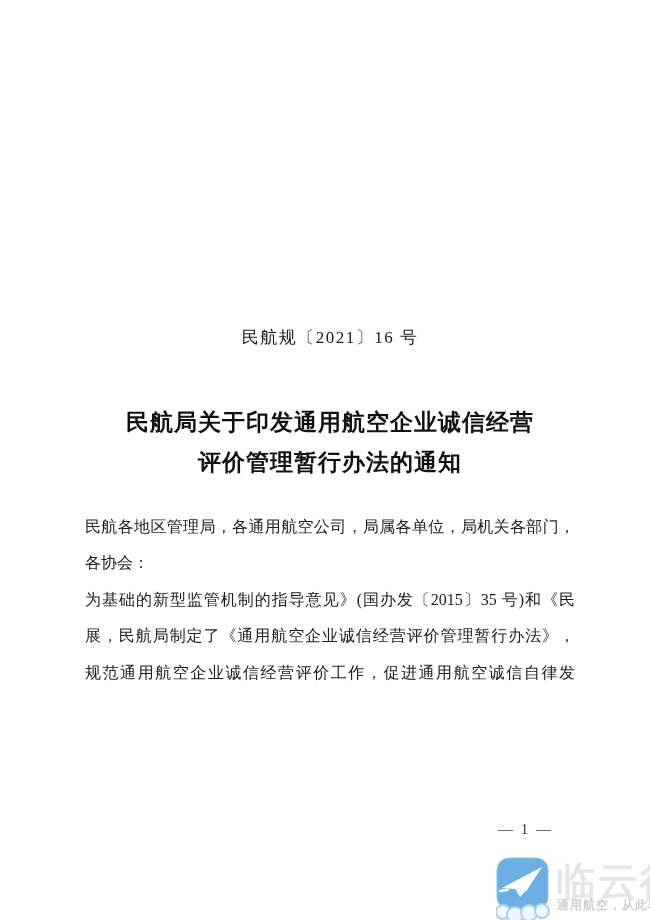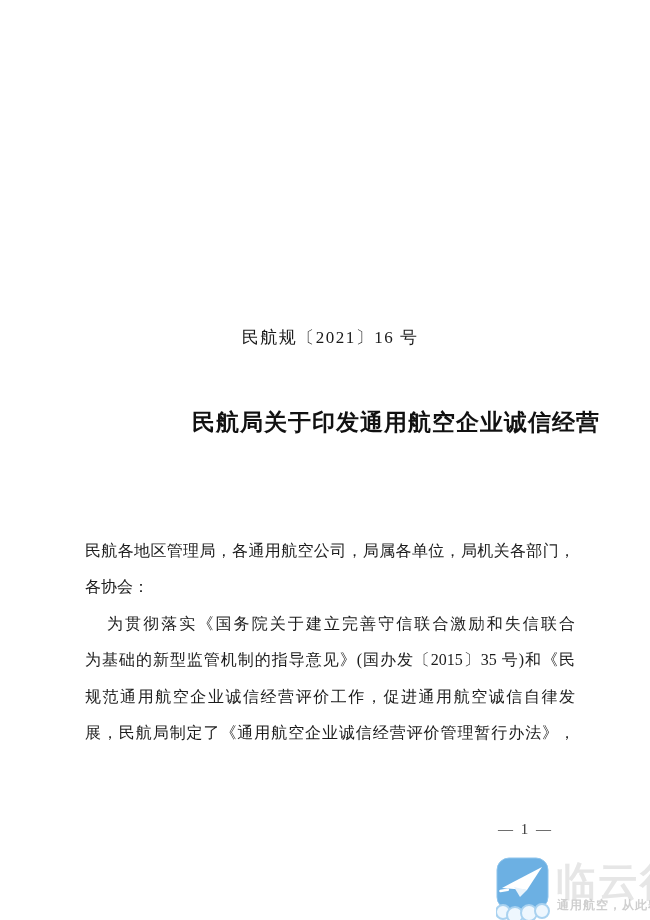--- a/index.html
+++ b/index.html
@@ -21,30 +21,30 @@
     font-size: 17px;
     letter-spacing: 1.5px;
     color: #1a1a1a;
   }
   .title {
     position: absolute;
     top: 403px;
     left: 60px;
     width: 540px;
     margin: 0;
-    text-align: right;
+    text-align: center;
     font-size: 23px;
     font-weight: bold;
     line-height: 40px;
     letter-spacing: 1px;
     color: #111111;
   }
   .content {
     position: absolute;
-    top: 533px;
+    top: 509px;
     left: 85px;
     width: 490px;
     font-size: 16px;
     line-height: 36.4px;
     color: #1c1c1c;
   }
   .line {
     text-align: justify;
     text-align-last: justify;
     height: 36.4px;
@@ -100,29 +100,29 @@
 </style>
 </head>
 <body>
 
 <div class="page">
 
   <div class="doc-number">民航规〔2021〕16 号</div>
 
   <h1 class="title">
     <div>民航局关于印发通用航空企业诚信经营</div>
+    <div>评价管理暂行办法的通知</div>
   </h1>
 
   <div class="content">
     <div class="line">民航各地区管理局，各通用航空公司，局属各单位，局机关各部门，</div>
     <div class="line left">各协会：</div>
-    <div class="line indent">为贯彻落实《国务院关于建立完善守信联合激励和失信联合</div>
     <div class="line">为基础的新型监管机制的指导意见》(国办发〔2015〕35 号)和《民</div>
+    <div class="line">展，民航局制定了《通用航空企业诚信经营评价管理暂行办法》，</div>
     <div class="line">规范通用航空企业诚信经营评价工作，促进通用航空诚信自律发</div>
-    <div class="line">展，民航局制定了《通用航空企业诚信经营评价管理暂行办法》，</div>
   </div>
 
   <div class="page-number">
     <span class="page-number-inner">— 1 —</span>
   </div>
 
   <svg class="watermark-icon" width="54" height="64" viewBox="0 0 54 64" xmlns="http://www.w3.org/2000/svg">
     <rect x="1" y="1" width="51" height="51" rx="12" fill="#6cb0e3"></rect>
     <rect x="1" y="1" width="51" height="51" rx="12" fill="none" stroke="#8ec4ec" stroke-width="1"></rect>
 

